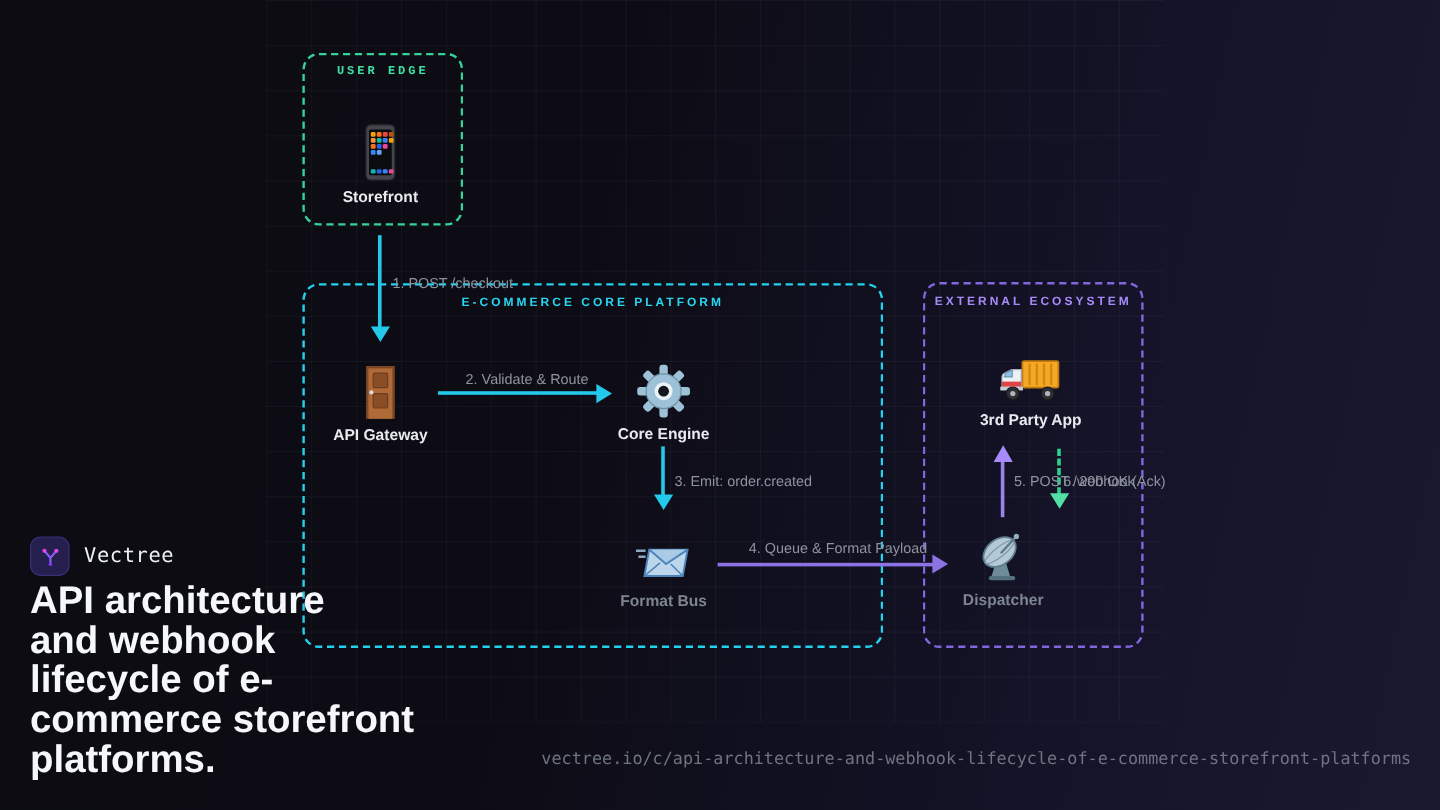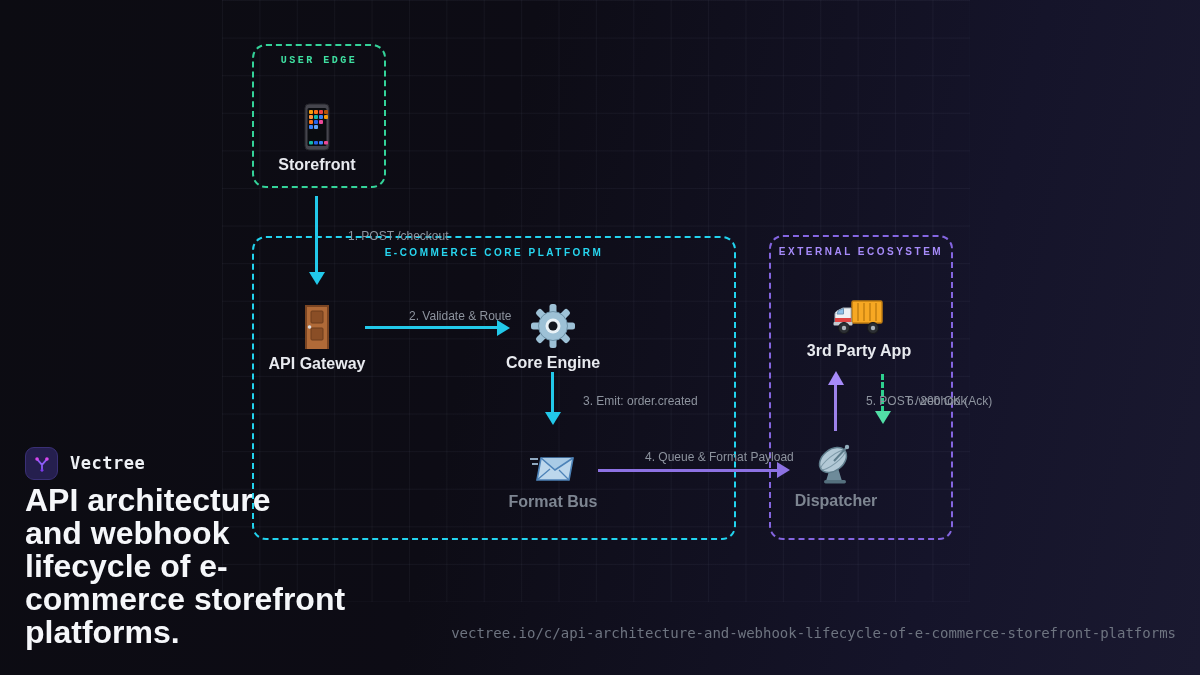--- a/index.html
+++ b/index.html
@@ -13,39 +13,39 @@
   .gbox{position:absolute;border:2px dashed;border-radius:14px;z-index:1;}
   .gbox .glabel{position:absolute;top:9px;left:0;right:0;text-align:center;
     font-size:10px;font-weight:bold;letter-spacing:2.5px;white-space:nowrap;}
   .box-user{left:252px;top:44px;width:130px;height:140px;border-color:#34d399;font-family:Liberation Mono, monospace;}
   .box-user .glabel{color:#3fe0a1;}
   .box-core{left:252px;top:236px;width:480px;height:300px;border-color:#22d3ee;}
   .box-core .glabel{color:#27d6f0;}
   .box-ext{left:769px;top:235px;width:180px;height:301px;border-color:#8465e0;}
   .box-ext .glabel{color:#a78bfa;}
   .node{position:absolute;width:140px;display:flex;flex-direction:column;align-items:center;gap:5px;z-index:3;}
-  .node .nlabel{font-size:16px;font-weight:bold;color:#e8eaef;white-space:nowrap;}
+  .node .nlabel{font-size:13px;font-weight:bold;color:#e8eaef;white-space:nowrap;}
   .node.dim .nlabel{color:#7d8591;}
   .line{position:absolute;z-index:2;background:#22c9ea;}
   .line.v{width:3px;}
   .line.h{height:3px;}
   .line.purple{background:#8d72e3;}
   .line.lav{background:#9d82ea;}
   .dashline{position:absolute;z-index:2;width:0;border-left:3px dashed #2ed08e;}
   .ah{position:absolute;z-index:2;width:0;height:0;}
   .ah.down{border-left:8px solid transparent;border-right:8px solid transparent;border-top:13px solid #22c9ea;}
   .ah.right{border-top:8px solid transparent;border-bottom:8px solid transparent;border-left:13px solid #22c9ea;}
   .ah.right.purple{border-left-color:#8d72e3;}
   .ah.up{border-left:8px solid transparent;border-right:8px solid transparent;border-bottom:14px solid #a78bfa;}
   .ah.down.mint{border-top-color:#52dea6;}
-  .edge-label{position:absolute;z-index:4;font-size:12px;color:#8d939e;white-space:nowrap;margin-left:21px;}
+  .edge-label{position:absolute;z-index:4;font-size:12px;color:#8d939e;white-space:nowrap;}
   .brand-logo{position:absolute;left:25px;top:447px;width:31px;height:31px;border-radius:9px;
     background:#251f4e;border:1px solid #3a3076;display:flex;align-items:center;justify-content:center;z-index:6;}
   .brand-name{position:absolute;left:70px;top:453px;z-index:6;
-    font-family:"DejaVu Sans Mono",monospace;font-weight:bold;font-size:17px;color:#eef1f5;letter-spacing:.5px;}
+    font-family:"DejaVu Sans Mono",monospace;font-weight:normal;font-size:17px;color:#eef1f5;letter-spacing:.5px;}
   .title{position:absolute;left:25px;top:484px;width:420px;z-index:6;
     font-family:Liberation Sans, sans-serif;font-weight:bold;font-size:32px;line-height:33px;
     color:#f5f7fa;white-space:pre-line;}
   .url{position:absolute;right:24px;top:625px;z-index:6;
     font-family:"DejaVu Sans Mono",monospace;font-size:14px;color:#6e7480;}
 </style>
 </head>
 <body>
 
 <div class="stage">

